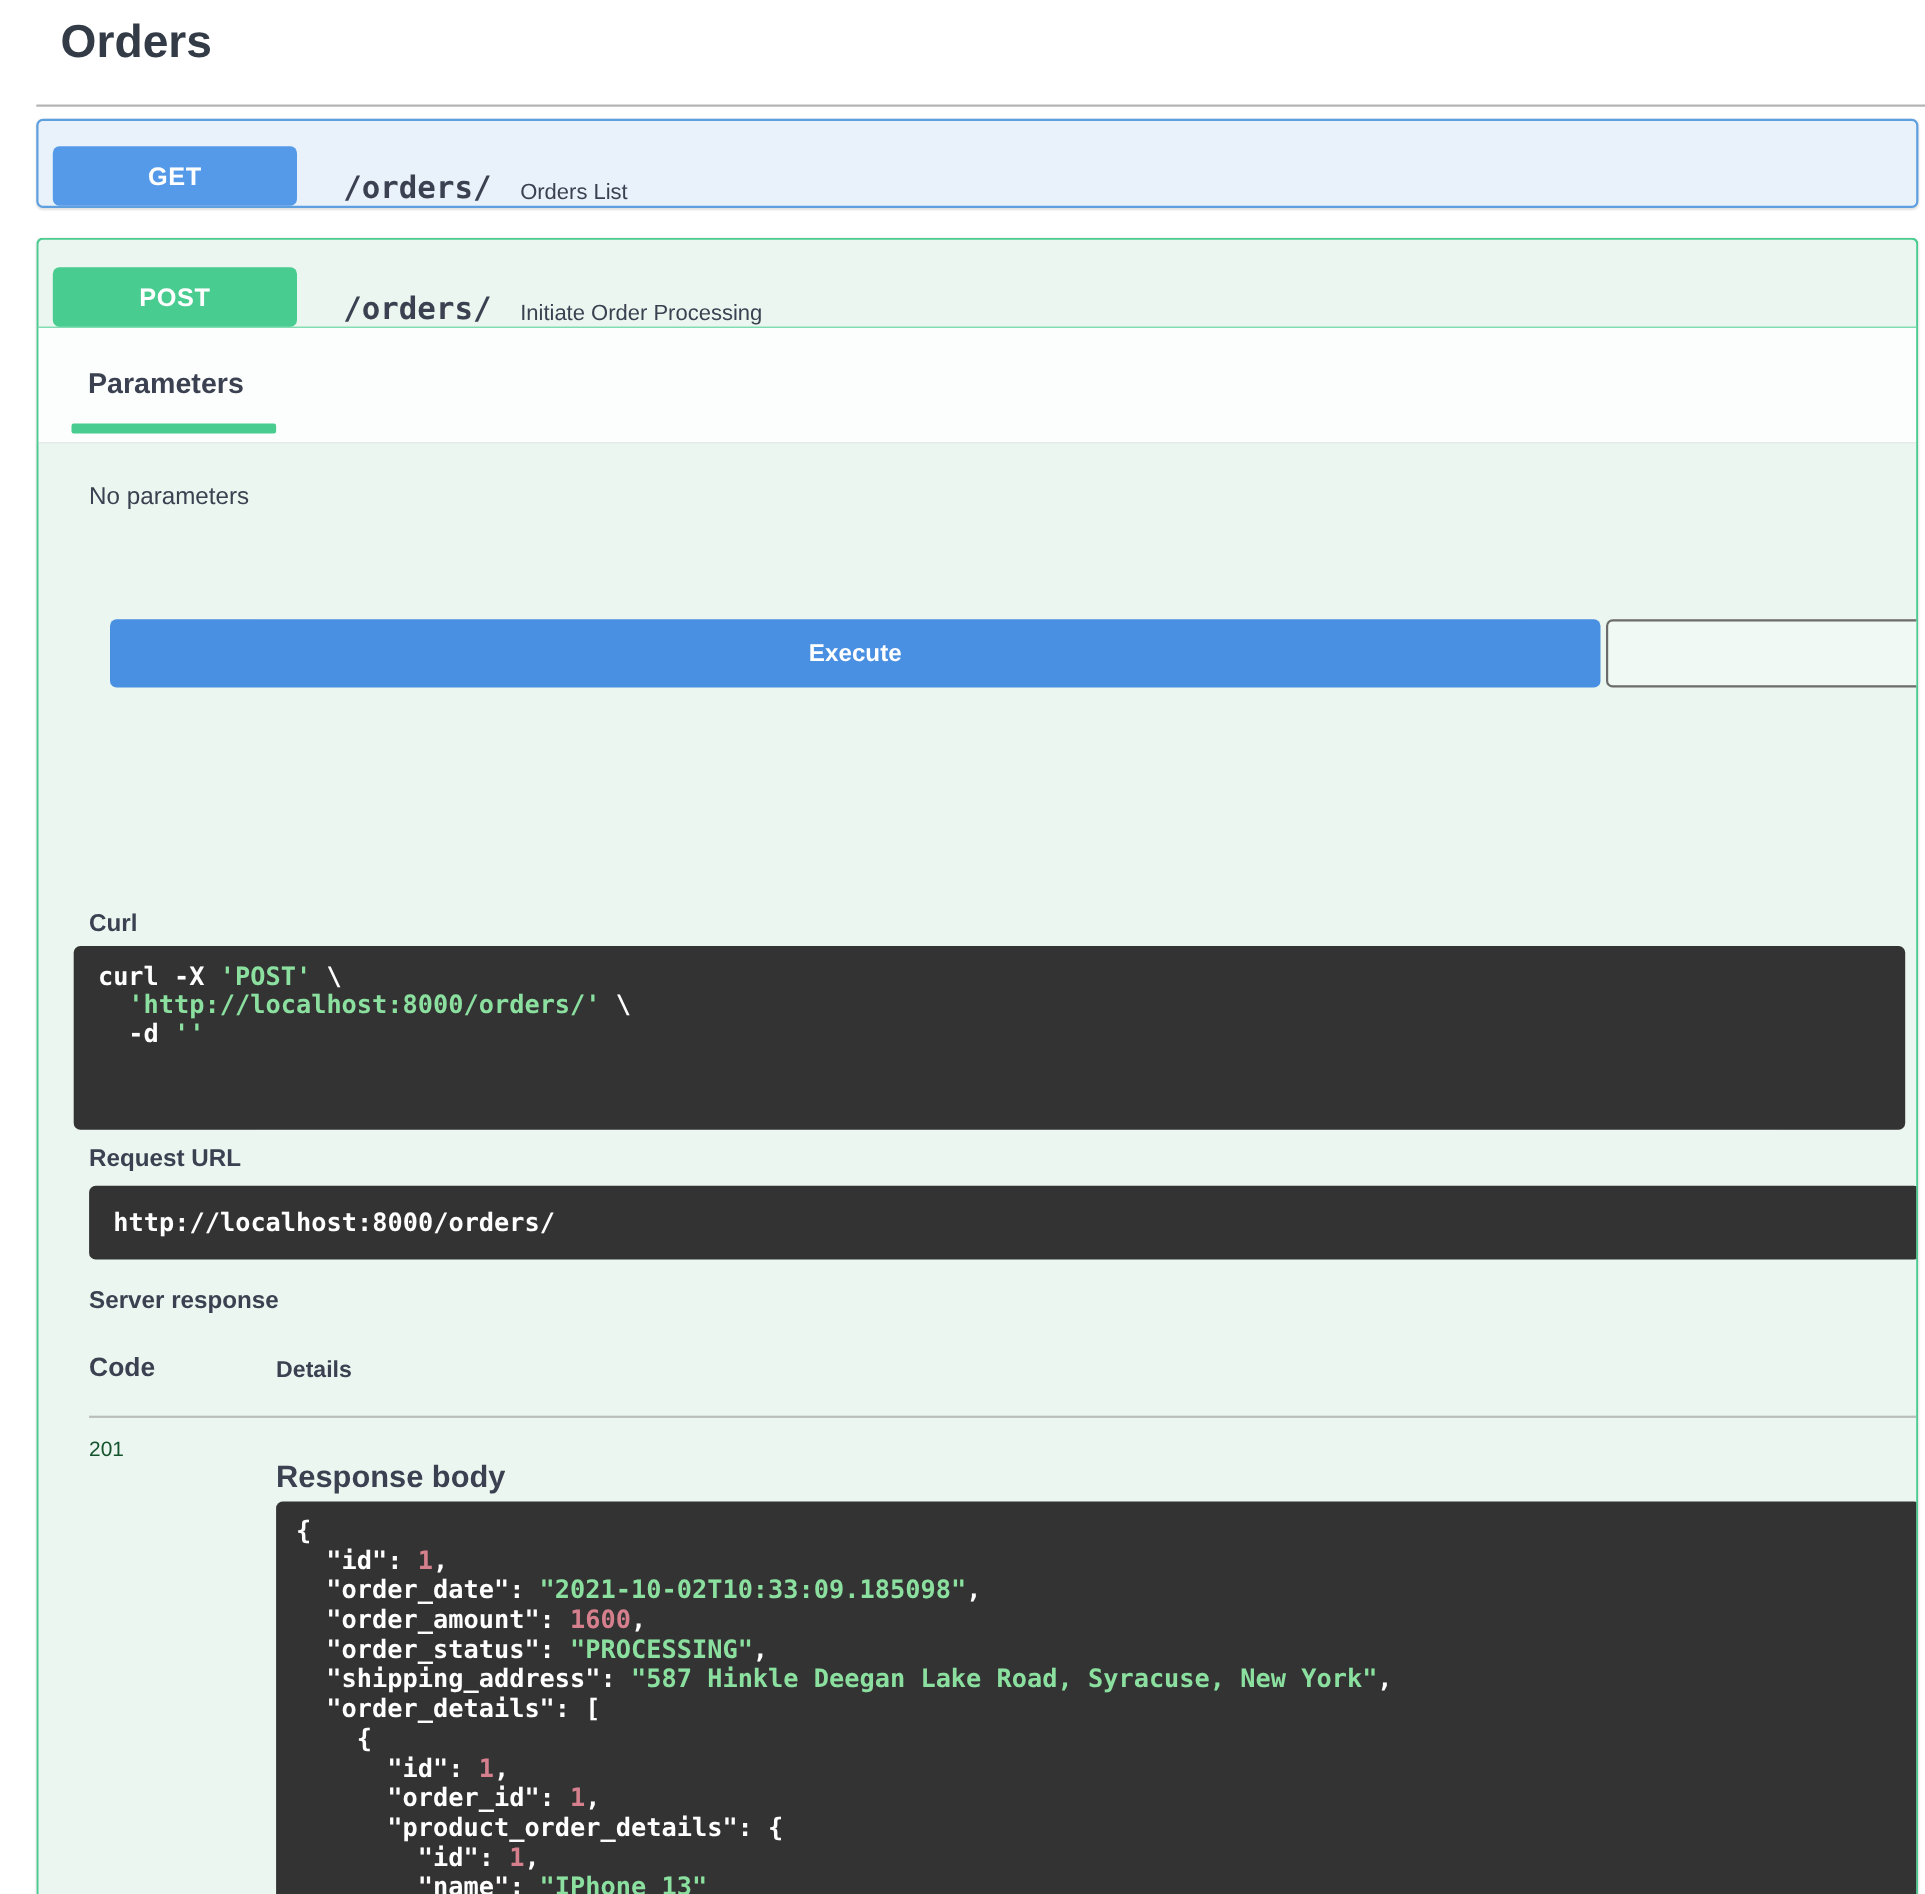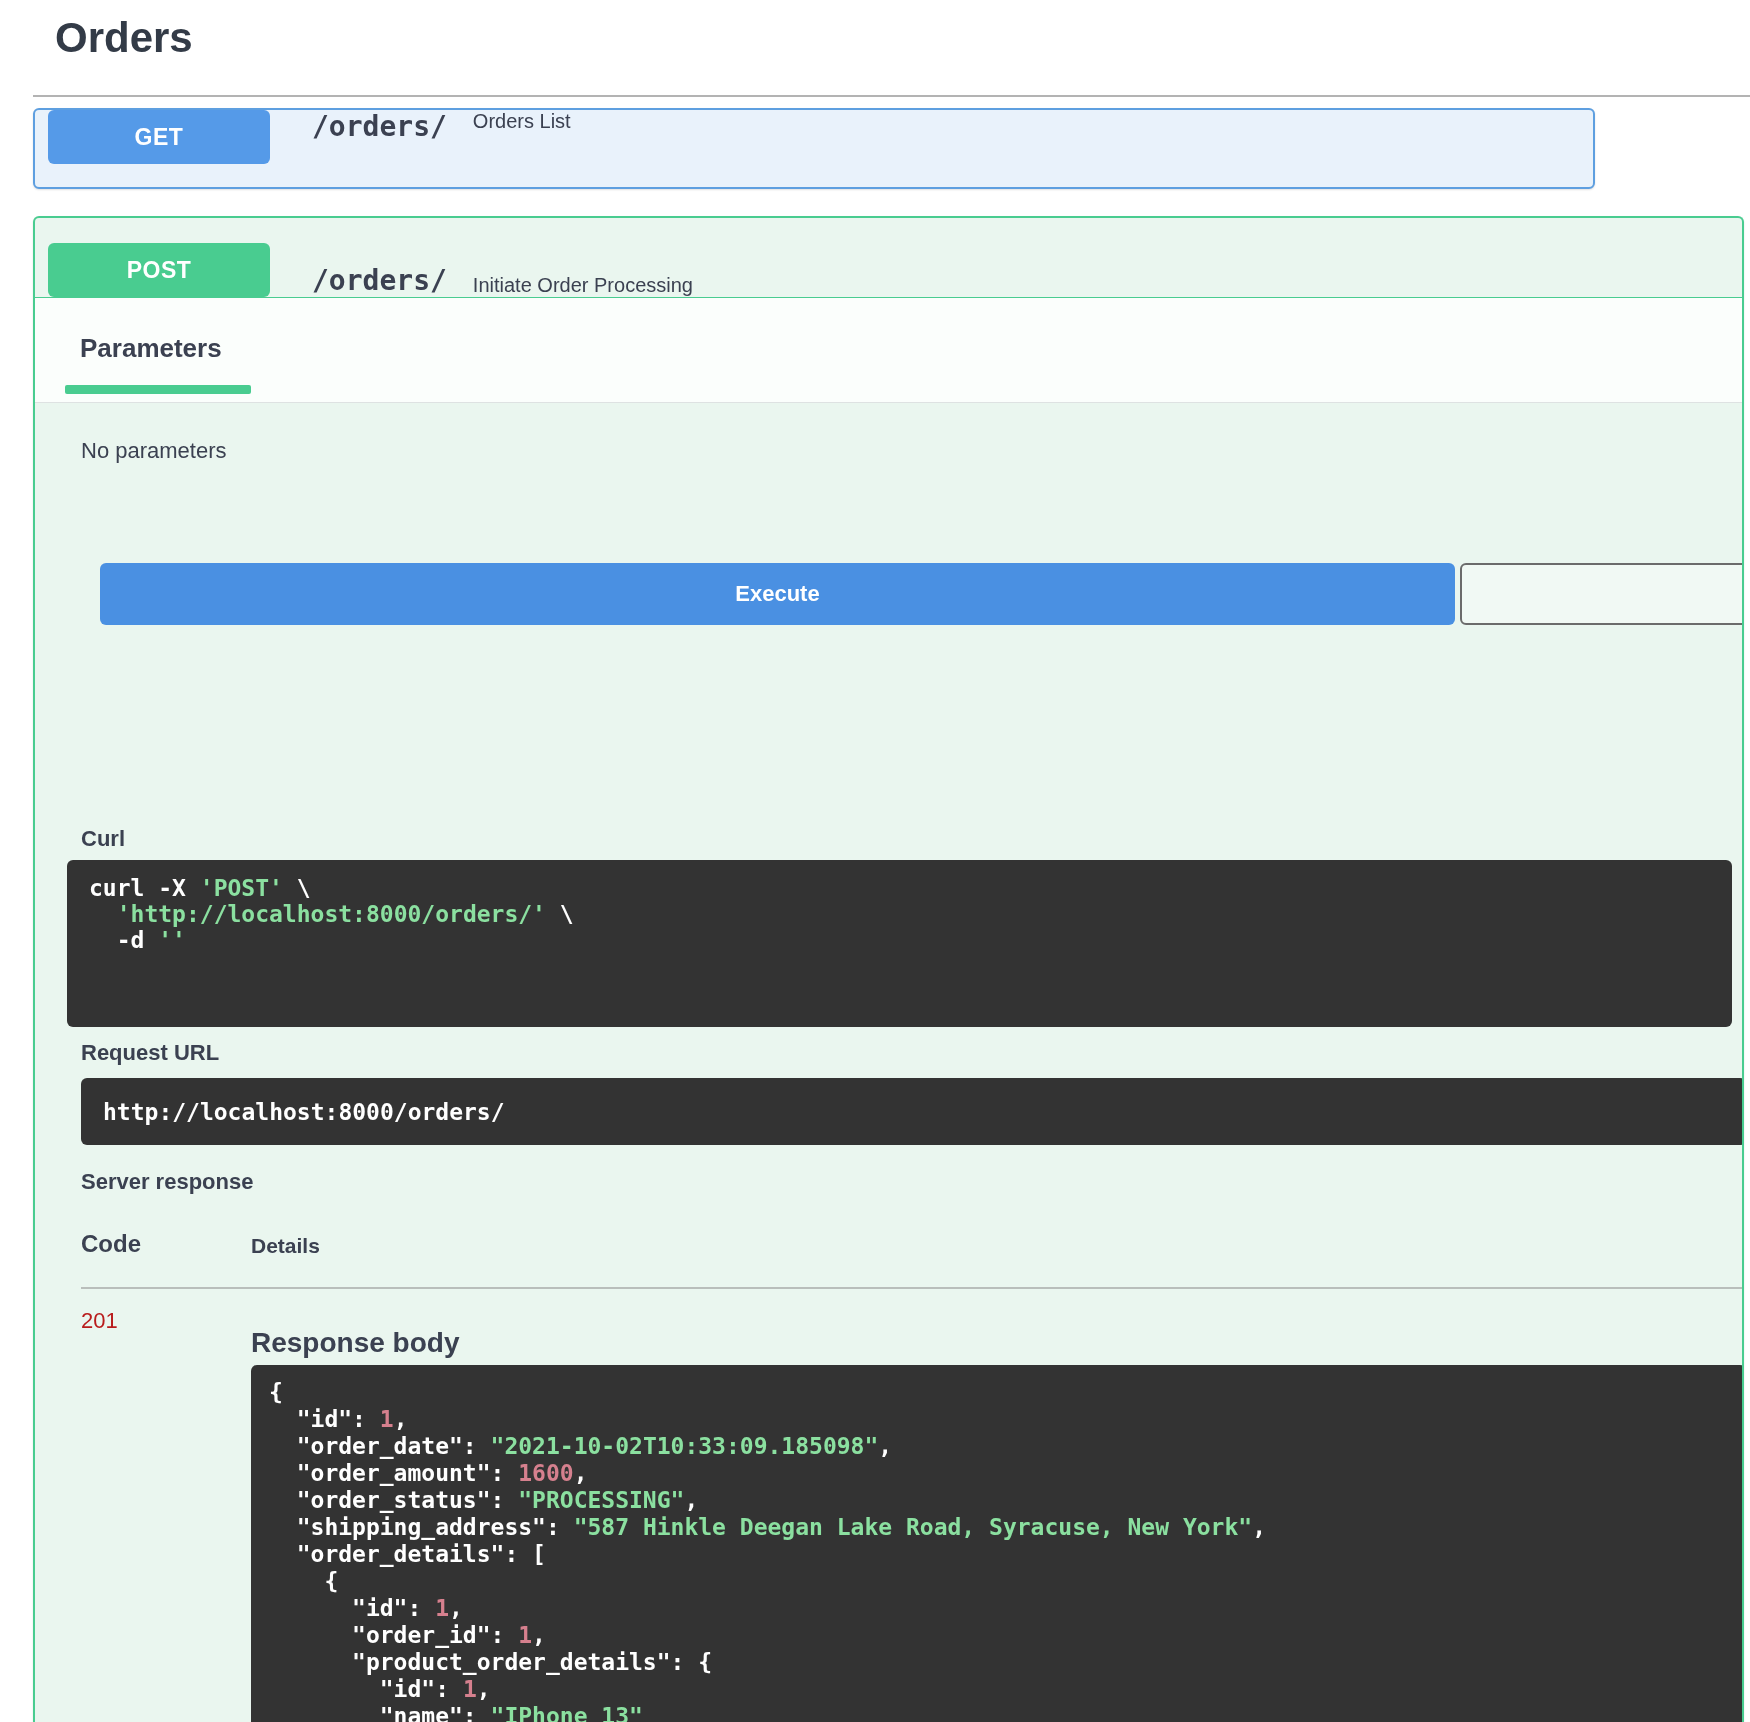--- a/index.html
+++ b/index.html
@@ -3,23 +3,23 @@
 <meta charset="utf-8">
 <style>
   html,body{margin:0;padding:0;background:#fff;}
   .page{position:relative;width:1750px;height:1722px;overflow:hidden;background:#fff;
         font-family:"Liberation Sans",sans-serif;color:#3b4151;}
 
   .h1{position:absolute;left:55px;top:14px;font-size:42px;font-weight:bold;color:#333b47;}
   .title-divider{position:absolute;left:33px;top:95px;width:1717px;height:2px;background:#b3b3b3;}
 
   
-  .opblock-get{position:absolute;left:33px;top:108px;width:1562px;height:81px;
+  .opblock-get{position:absolute;left:33px;top:108px;width:1711px;height:81px;
     background:#e9f2fb;border:2px solid var(--get_border,#5e9fe0);border-radius:6px;
-    box-sizing:border-box;display:flex;align-items:flex-start;box-shadow:0 1px 2px rgba(0,0,0,.12);}
+    box-sizing:border-box;display:flex;align-items:flex-end;box-shadow:0 1px 2px rgba(0,0,0,.12);}
   .chip{width:222px;height:54px;border-radius:6px;display:flex;align-items:center;justify-content:center;
     color:#fff;font-size:23px;font-weight:bold;letter-spacing:.5px;flex:0 0 auto;}
   .chip-get{margin-left:13px;background:var(--get_method,#559ae8);}
   .chip-post{margin-left:13px;background:var(--post_method,#49cc90);}
   .path{font-family:"DejaVu Sans Mono",monospace;font-weight:bold;font-size:28px;color:#3b4151;margin-left:42px;}
   .summary{font-size:20px;color:#3b4151;margin-left:26px;}
 
   
   .opblock-post{position:absolute;left:33px;top:216px;width:1711px;height:1520px;
     background:#eaf6ef;border:2px solid var(--post_method,#49cc90);border-bottom:none;
@@ -45,21 +45,21 @@
     border-radius:6px;background:#f1f9f4;cursor:pointer;}
 
   .lbl{position:absolute;font-size:22px;font-weight:bold;color:#3b4151;}
   .lbl-curl{left:46px;top:608px;}
   .lbl-requrl{left:46px;top:822px;}
   .lbl-server{left:46px;top:951px;}
   .th{position:absolute;font-weight:bold;color:#3b4151;}
   .th-code{left:46px;top:1012px;font-size:24px;}
   .th-details{left:216px;top:1016px;font-size:21px;}
   .resp-divider{position:absolute;left:46px;top:1069px;width:1665px;height:2px;background:#8f8f8f;opacity:.55;}
-  .status-code{position:absolute;left:46px;top:1090px;font-size:22px;color:#b91c1c;}
+  .status-code{position:absolute;left:46px;top:1090px;font-size:19px;color:#14532d;}
   .lbl-respbody{left:216px;top:1109px;font-size:28px;font-weight:bold;}
 
   .code{position:absolute;background:var(--code_background,#333333);border-radius:6px;
     font-family:"DejaVu Sans Mono",monospace;font-weight:bold;font-size:23px;line-height:26px;color:#fff;}
   .code div{white-space:pre;}
   .curl-block{left:32px;top:642px;width:1665px;height:167px;padding:15px 0 0 22px;box-sizing:border-box;}
   .url-block{left:46px;top:860px;width:1665px;height:67px;display:flex;align-items:center;
     padding-left:22px;box-sizing:border-box;}
   .resp-block{left:216px;top:1147px;width:1495px;height:600px;padding:14px 0 0 18px;
     box-sizing:border-box;line-height:27px;}

